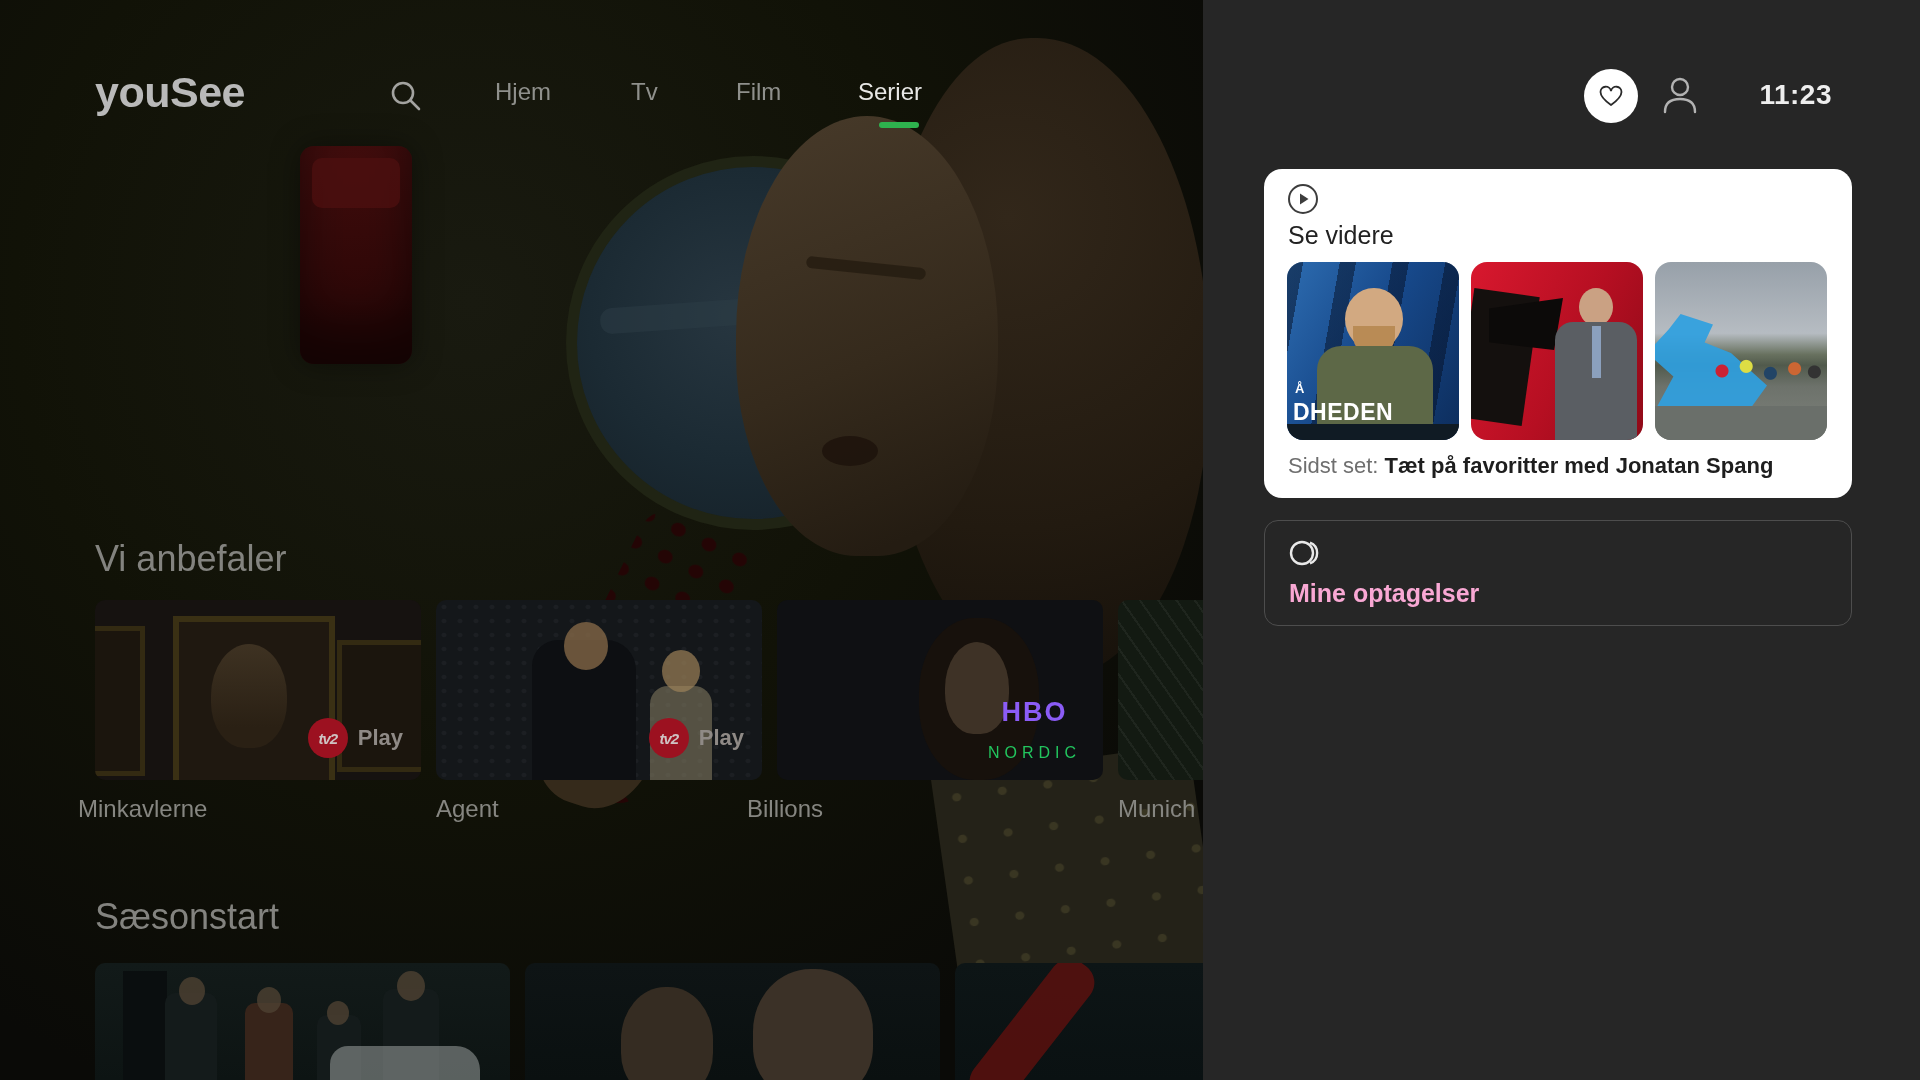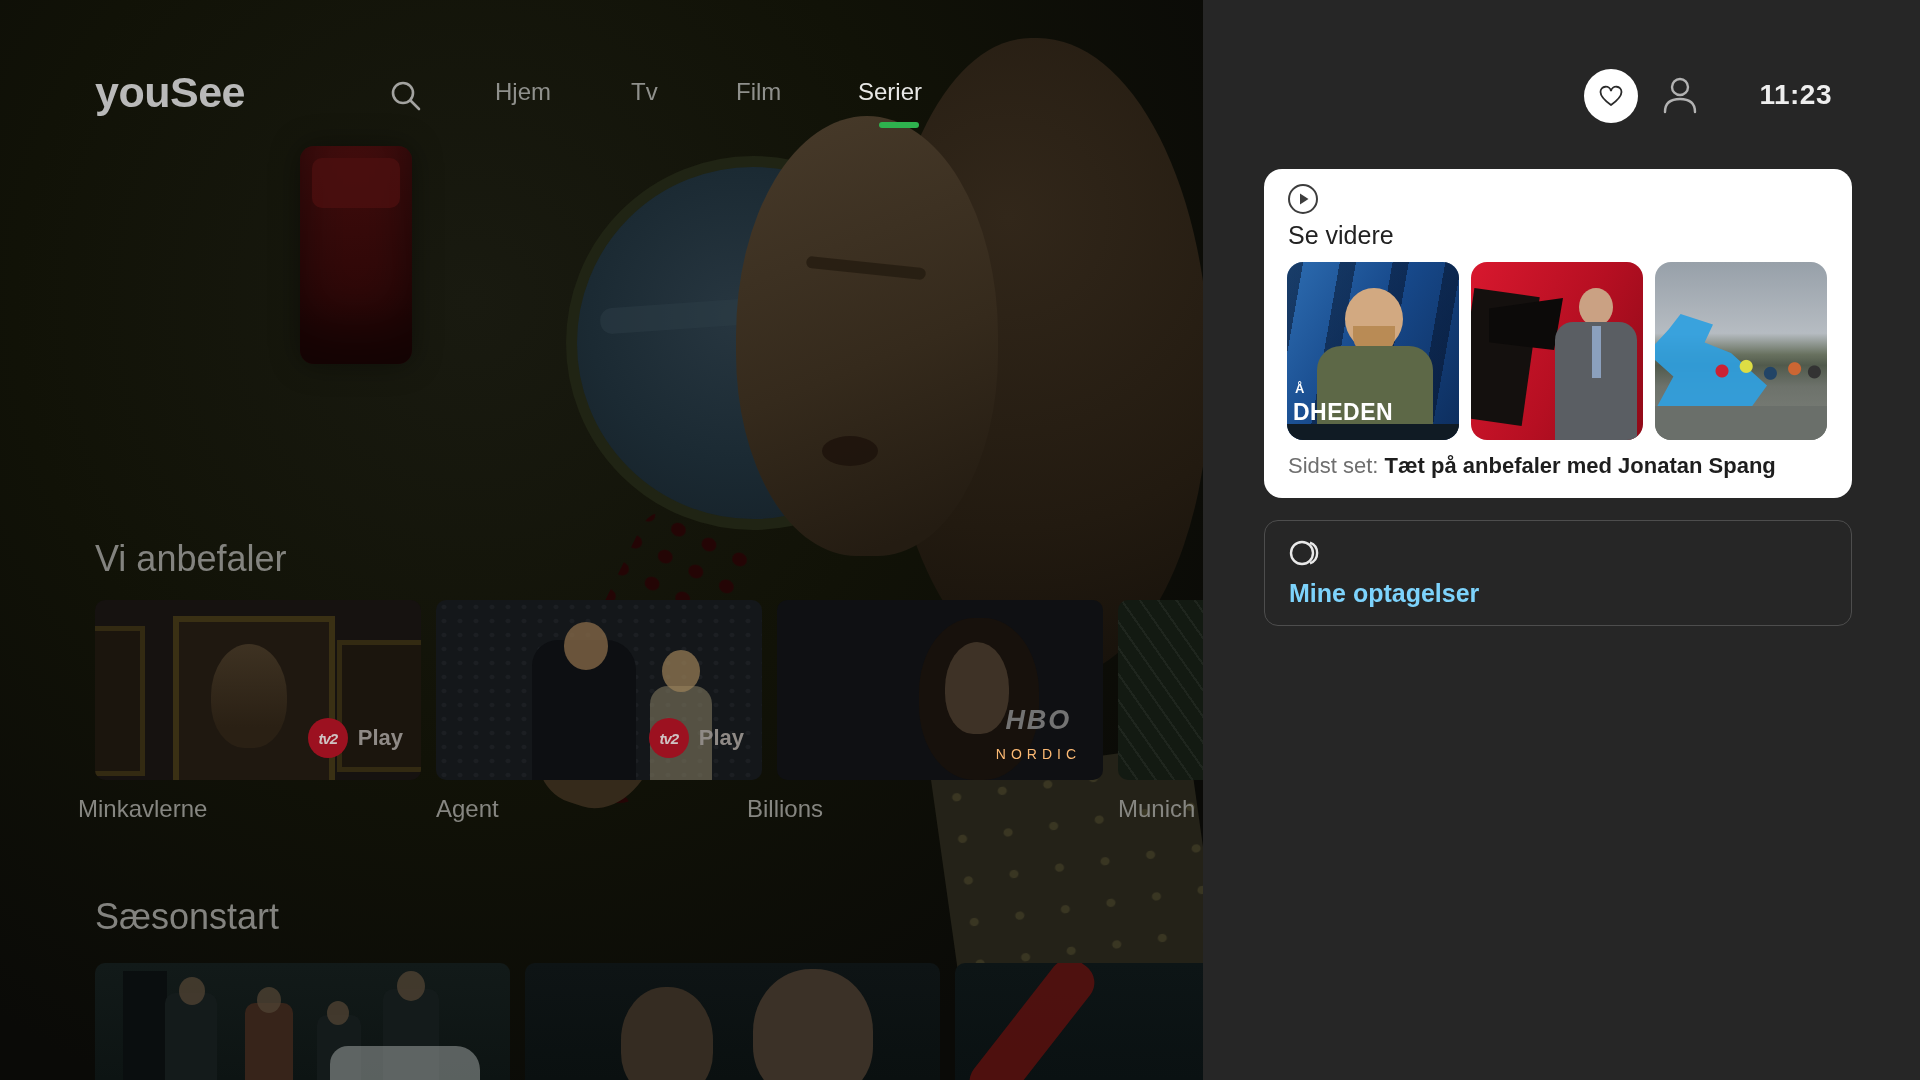--- a/index.html
+++ b/index.html
@@ -63,22 +63,22 @@
   .girl-head{position:absolute;left:226px;top:50px;width:38px;height:42px;border-radius:50%;background:#9c8258;opacity:.7;}
   .bill-hair{position:absolute;left:142px;top:18px;width:120px;height:162px;border-radius:46%;background:#17110c;}
   .bill-face{position:absolute;left:168px;top:42px;width:64px;height:92px;border-radius:50% 50% 44% 44%;background:#3e3226;}
 
   
   .tv2-badge{position:absolute;right:18px;bottom:22px;display:flex;align-items:center;gap:10px;}
   .tv2-circle{width:40px;height:40px;border-radius:50%;background:#9c1120;display:flex;align-items:center;justify-content:center;
     color:#cfc3c3;font-size:15px;font-weight:700;font-style:italic;letter-spacing:-1px;}
   .tv2-play{font-size:22px;font-weight:700;color:#8f8a86;}
   .hbo-badge{position:absolute;right:22px;bottom:18px;text-align:center;}
-  .hbo-main{font-size:27px;font-weight:700;color:#737373;letter-spacing:2px;font-style:italic;}
-  .hbo-sub{font-size:14px;color:#fdba74;letter-spacing:5px;margin-top:10px;}
+  .hbo-main{font-size:27px;font-weight:700;color:#8b5cf6;letter-spacing:2px;}
+  .hbo-sub{font-size:16px;color:#22c55e;letter-spacing:5px;margin-top:16px;}
 
   
   .row2{top:963px;width:415px;height:117px;border-radius:10px 10px 0 0;}
   .s1{left:95px;background:linear-gradient(#121a19,#0d1413);}
   .s2{left:525px;background:linear-gradient(#0e1415,#0a1010);}
   .s3{left:955px;background:linear-gradient(#0d1516,#0a1112);}
   .tower{position:absolute;left:28px;top:8px;width:44px;height:110px;background:#0a0e0f;}
   .sil{position:absolute;border-radius:10px 10px 0 0;background:#141b1b;}
   .sil-h{position:absolute;border-radius:50%;background:#4e4132;opacity:.8;}
   .car{position:absolute;right:30px;bottom:-6px;width:150px;height:40px;border-radius:18px 24px 4px 4px;background:#9ba09e;opacity:.55;}
@@ -122,21 +122,21 @@
                radial-gradient(circle at 76% 45%, #c63 0 6px, transparent 7px),
                radial-gradient(circle at 94% 52%, #333 0 6px, transparent 7px);}
   .th3-road{position:absolute;left:0;bottom:0;width:100%;height:34px;background:#6a6f6a;}
   .lastseen{position:absolute;left:24px;top:284px;font-size:22px;color:#6f6f6f;}
   .lastseen b{color:#1e1e1e;font-weight:600;}
 
   .ocard{position:absolute;left:61px;width:588px;border-radius:14px;border:1.5px solid #4d4d4d;box-sizing:border-box;}
   .ocard-rec{top:520px;height:106px;}
   .ocard-fav{top:653px;height:137px;}
   .ocard .icon{position:absolute;left:24px;top:18px;}
-  .ocard-title{position:absolute;left:24px;top:58px;font-size:25px;font-weight:700;color:#7dd3fc;}
+  .ocard-title{position:absolute;left:24px;top:58px;font-size:25px;font-weight:700;color:#f9a8d4;}
   .fav-sub{position:absolute;left:24px;top:97px;font-size:22px;color:#9b9b9b;}
   .fav-sub b{color:#ededed;font-weight:600;}
 </style>
 </head>
 <body>
 
 <div class="stage">
 
   <div class="left">
 
@@ -265,21 +265,21 @@
           <div class="th2-tie"></div>
         </div>
         <div class="thumb th3">
           <div class="th3-map"></div>
           <div class="th3-riders"></div>
           <div class="th3-road"></div>
         </div>
       </div>
       <div class="lastseen">
         <span>Sidst set:</span>
-        <b>Tæt på anbefaler med Jonatan Spang</b>
+        <b>Tæt på favoritter med Jonatan Spang</b>
       </div>
     </div>
 
     <div class="ocard ocard-rec">
       <svg class="icon" width="40" height="28" viewBox="0 0 40 28">
         <circle cx="13" cy="14" r="11" fill="none" stroke="#e9e9e9" stroke-width="2.4"></circle>
         <path d="M21 3.7 a11 11 0 0 1 0 20.6" fill="none" stroke="#e9e9e9" stroke-width="2.4"></path>
       </svg>
       <div class="ocard-title">Mine optagelser</div>
     </div>

